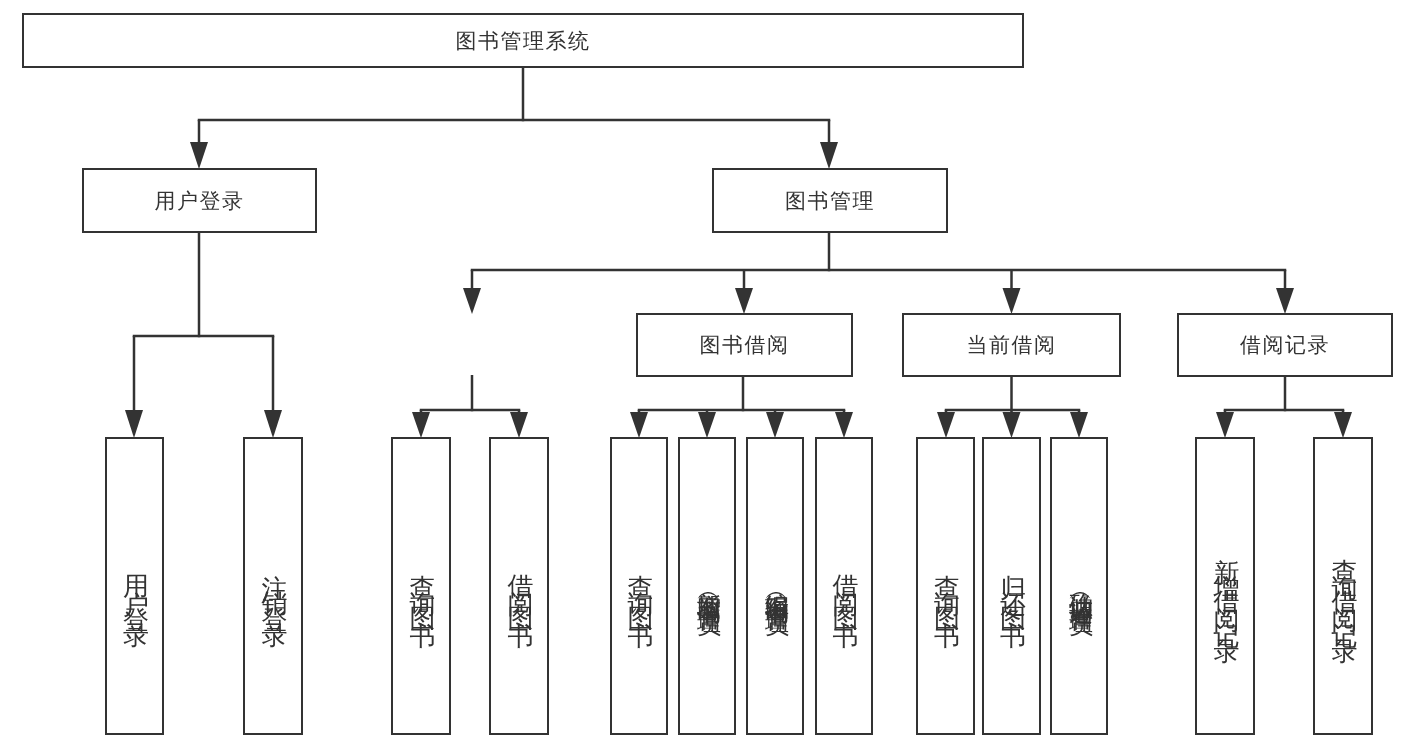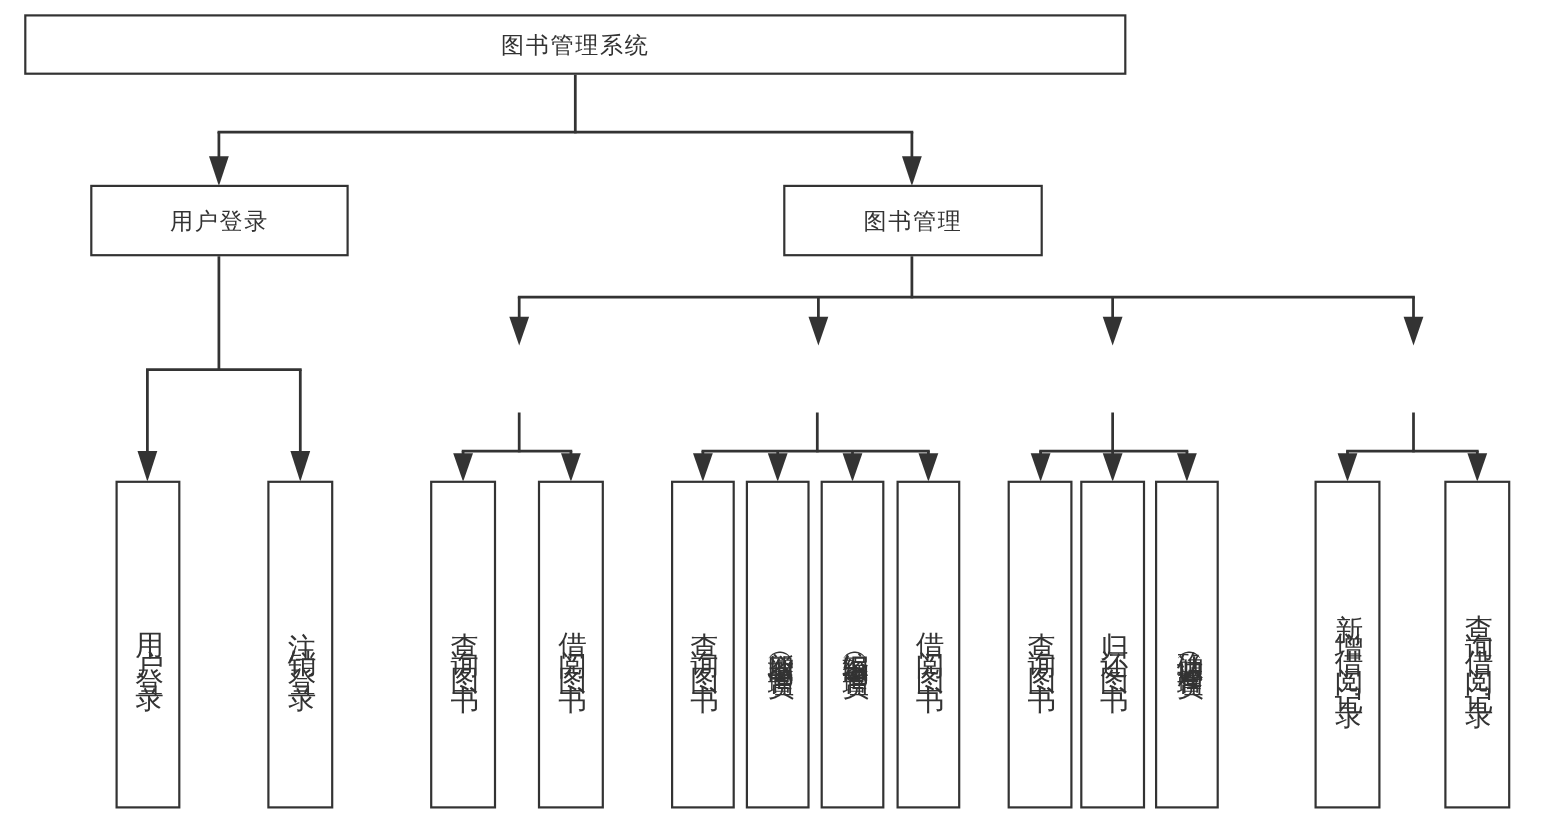--- a/index.html
+++ b/index.html
@@ -136,20 +136,29 @@
     <span class="lbl">图书管理系统</span>
   </div>
 
   <div class="node h" style="left:82px;top:168px;width:235px;height:65px">
     <span class="lbl">用户登录</span>
   </div>
   <div class="node h" style="left:712px;top:168px;width:236px;height:65px">
     <span class="lbl">图书管理</span>
   </div>
 
+  <div class="node h" style="left:636px;top:313px;width:217px;height:64px">
+    <span class="lbl">图书借阅</span>
+  </div>
+  <div class="node h" style="left:902px;top:313px;width:219px;height:64px">
+    <span class="lbl">当前借阅</span>
+  </div>
+  <div class="node h" style="left:1177px;top:313px;width:216px;height:64px">
+    <span class="lbl">借阅记录</span>
+  </div>
 
   <div class="node v" style="left:105px;width:59px">
     <span class="lbl">用户登录</span>
   </div>
   <div class="node v" style="left:243px;width:60px">
     <span class="lbl">注销登录</span>
   </div>
 
   <div class="node v" style="left:391px;width:60px">
     <span class="lbl">查询图书</span>

